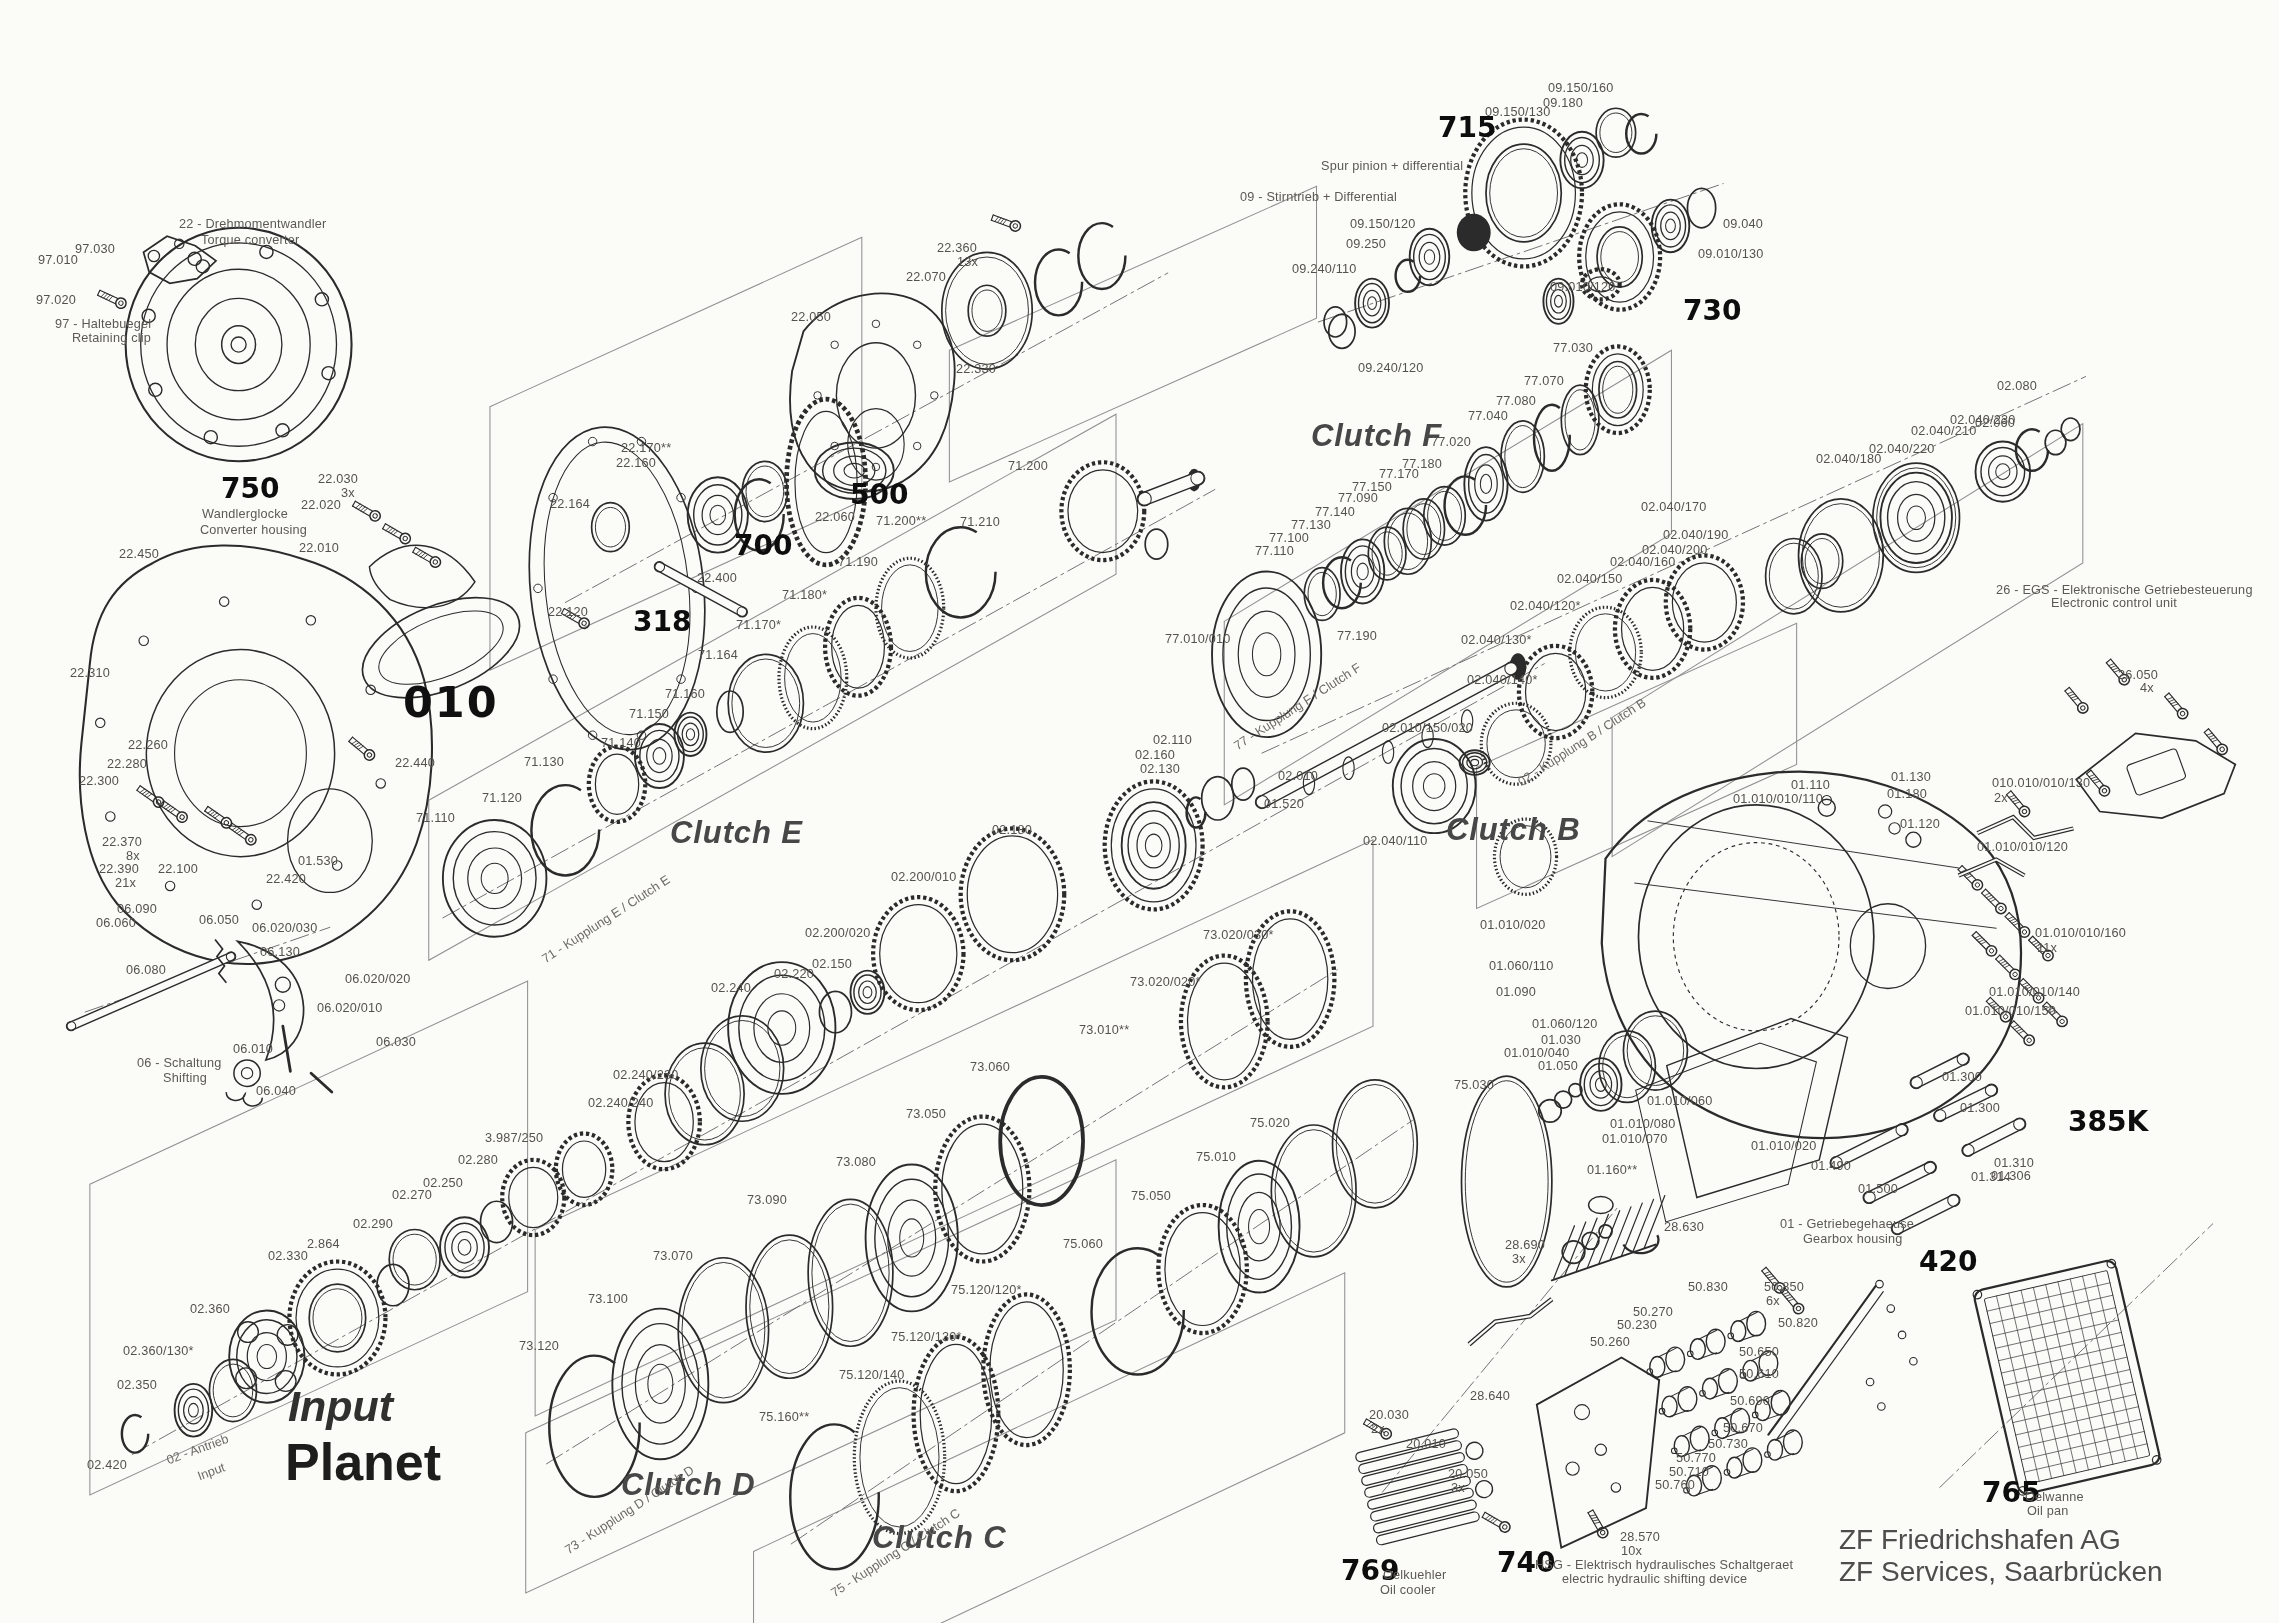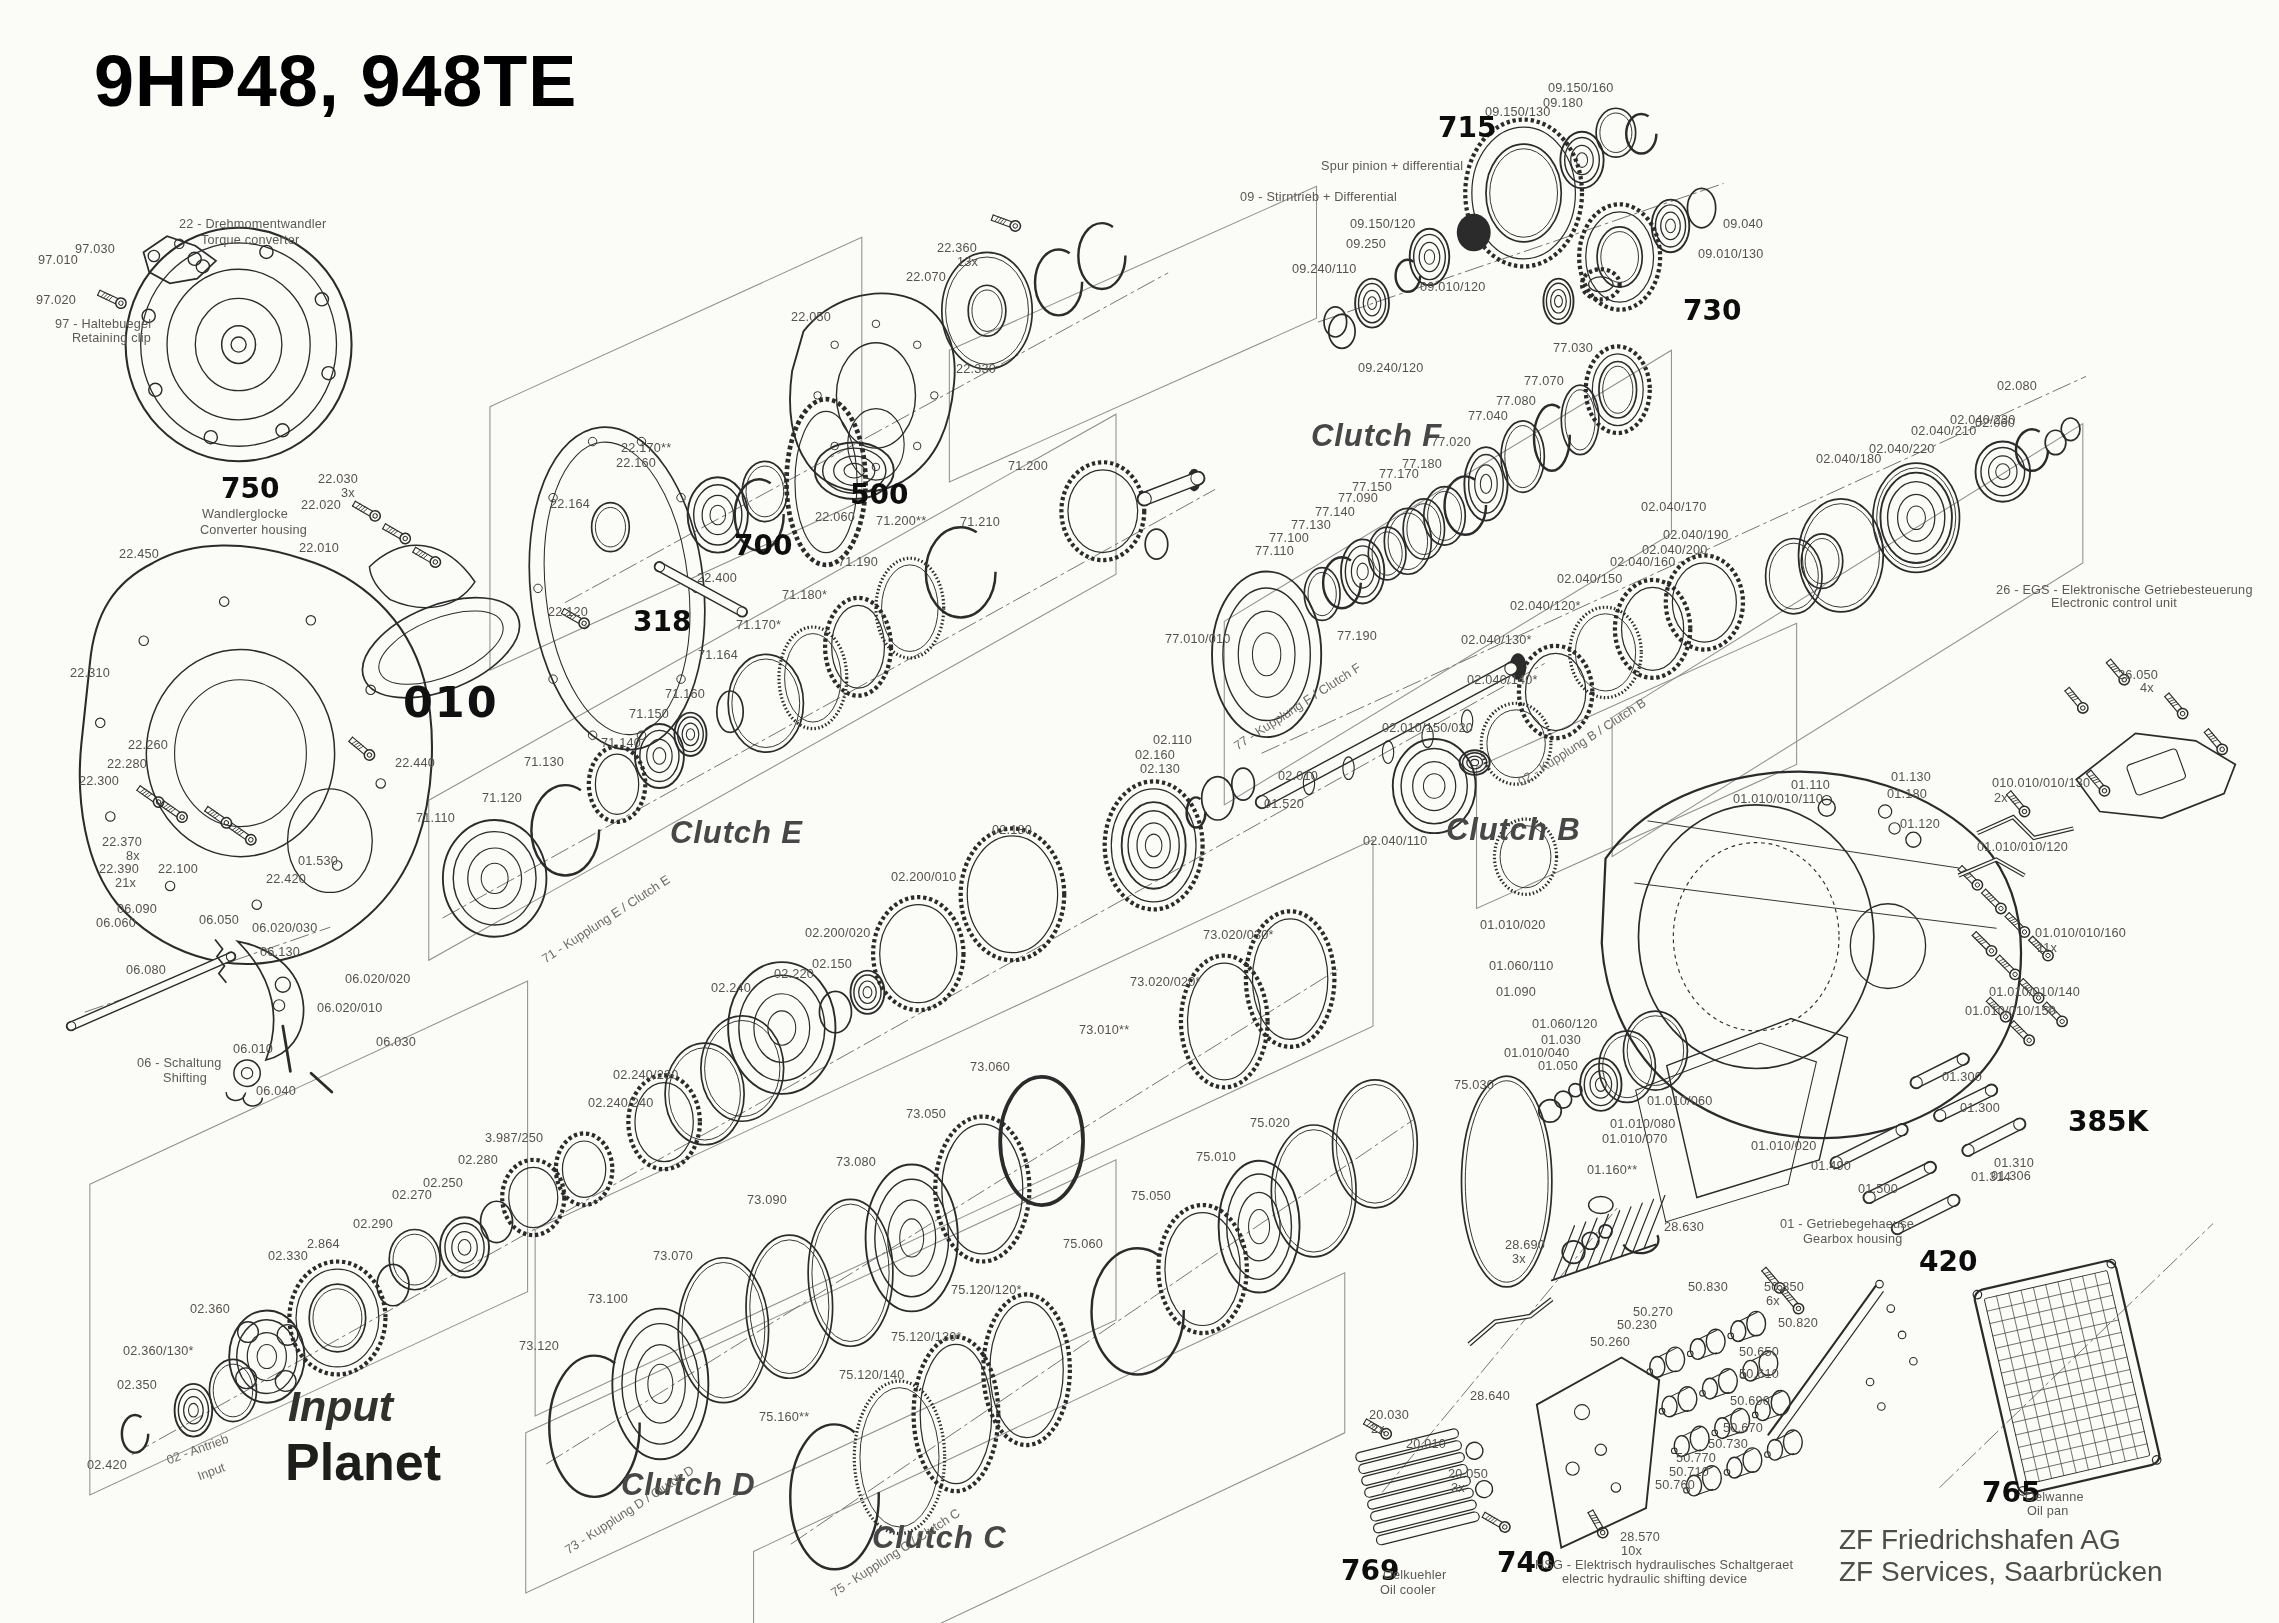--- a/index.html
+++ b/index.html
@@ -933,21 +933,20 @@
         <circle cx="1078" cy="240" r="2.3" fill="none" stroke="#2b2b2b" stroke-width="1"></circle>
         <line x1="1083" y1="237" x2="1104" y2="237" stroke="#2b2b2b" stroke-width="1.2" stroke-linecap="round"></line>
         <line x1="1083" y1="243" x2="1104" y2="243" stroke="#2b2b2b" stroke-width="1.2" stroke-linecap="round"></line>
         <line x1="1104" y1="237" x2="1104" y2="243" stroke="#2b2b2b" stroke-width="1.2" stroke-linecap="round"></line>
         <line x1="1091" y1="237" x2="1089" y2="243" stroke="#2b2b2b" stroke-width="0.8" stroke-linecap="round"></line>
         <line x1="1094" y1="237" x2="1092" y2="243" stroke="#2b2b2b" stroke-width="0.8" stroke-linecap="round"></line>
         <line x1="1097" y1="237" x2="1095" y2="243" stroke="#2b2b2b" stroke-width="0.8" stroke-linecap="round"></line>
         <line x1="1100" y1="237" x2="1098" y2="243" stroke="#2b2b2b" stroke-width="0.8" stroke-linecap="round"></line>
       </g>
     </svg>
-  <div class="title">9HP48, 948TE</div>
   <div id="labels">
       <div class="lbl c-p" style="left: 75px; top: 243px;">97.030</div>
       <div class="lbl c-p" style="left: 38px; top: 254px;">97.010</div>
       <div class="lbl c-p" style="left: 36px; top: 294px;">97.020</div>
       <div class="lbl c-i" style="left: 55px; top: 318px;">97 - Haltebuegel</div>
       <div class="lbl c-i" style="left: 72px; top: 332px;">Retaining clip</div>
       <div class="lbl c-i" style="left: 179px; top: 218px;">22 - Drehmomentwandler</div>
       <div class="lbl c-i" style="left: 201px; top: 234px;">Torque converter</div>
       <div class="lbl c-p" style="left: 937px; top: 242px;">22.360</div>
       <div class="lbl c-p" style="left: 957px; top: 256px;">13x</div>
@@ -1001,21 +1000,21 @@
       <div class="lbl c-p" style="left: 1543px; top: 97px;">09.180</div>
       <div class="lbl c-p" style="left: 1485px; top: 106px;">09.150/130</div>
       <div class="lbl c-b" style="left: 1438px; top: 113px;">715</div>
       <div class="lbl c-i" style="left: 1240px; top: 146px; margin-top: 45px;">09 - Stirntrieb + Differential</div>
       <div class="lbl c-i" style="left: 1321px; top: 160px;">Spur pinion + differential</div>
       <div class="lbl c-p" style="left: 1350px; top: 218px;">09.150/120</div>
       <div class="lbl c-p" style="left: 1346px; top: 238px;">09.250</div>
       <div class="lbl c-p" style="left: 1292px; top: 263px;">09.240/110</div>
       <div class="lbl c-p" style="left: 1723px; top: 218px;">09.040</div>
       <div class="lbl c-p" style="left: 1698px; top: 248px;">09.010/130</div>
-      <div class="lbl c-p" style="left: 1420px; top: 281px;">09.010/120</div>
+      <div class="lbl c-p" style="left: 1550px; top: 281px;">09.010/120</div>
       <div class="lbl c-b" style="left: 1683px; top: 296px;">730</div>
       <div class="lbl c-p" style="left: 1358px; top: 362px;">09.240/120</div>
       <div class="lbl c-p" style="left: 1553px; top: 342px;">77.030</div>
       <div class="lbl c-p" style="left: 1524px; top: 375px;">77.070</div>
       <div class="lbl c-p" style="left: 1496px; top: 395px;">77.080</div>
       <div class="lbl c-p" style="left: 1468px; top: 410px;">77.040</div>
       <div class="lbl c-s" style="left: 1311px; top: 420px;">Clutch F</div>
       <div class="lbl c-p" style="left: 1431px; top: 436px;">77.020</div>
       <div class="lbl c-p" style="left: 1402px; top: 458px;">77.180</div>
       <div class="lbl c-p" style="left: 1379px; top: 468px;">77.170</div>

